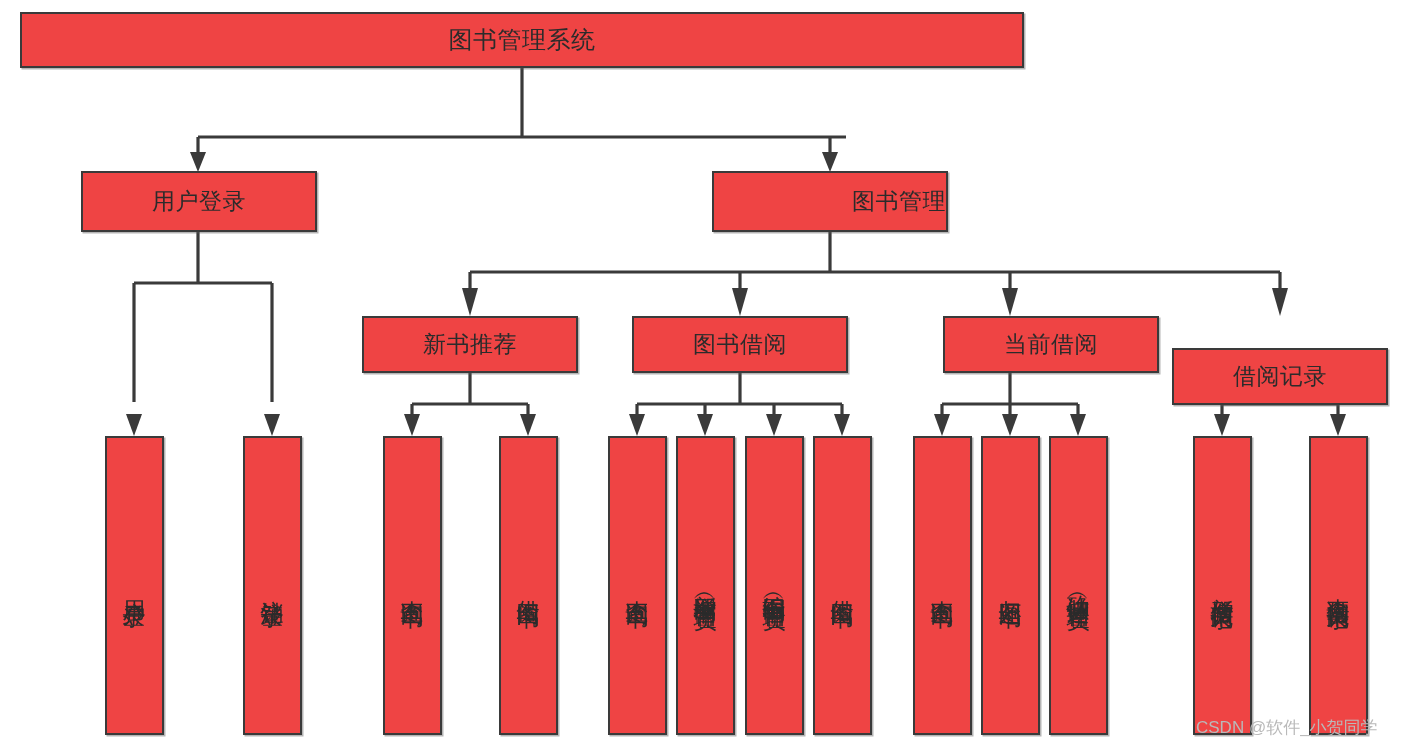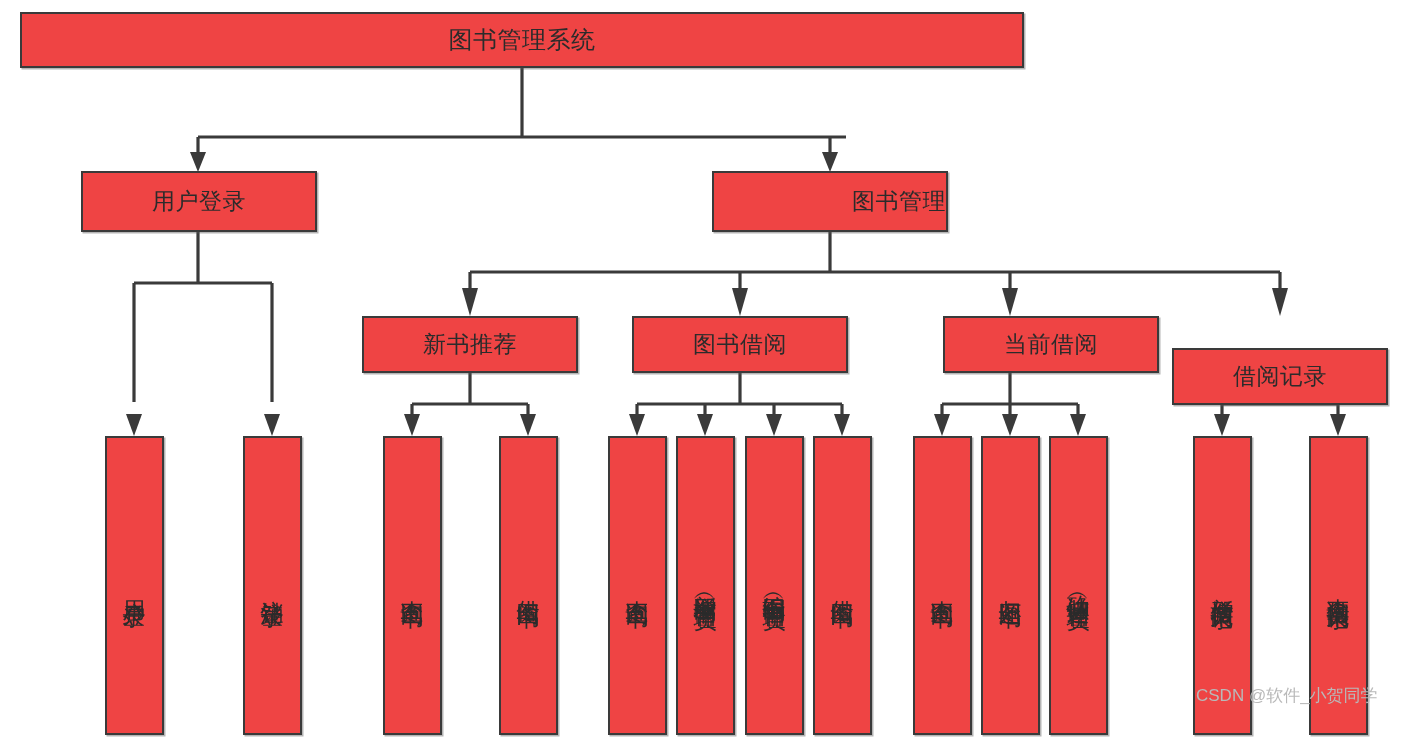--- a/index.html
+++ b/index.html
@@ -228,15 +228,15 @@
   </div>
 
   <div class="node vert" style="left:1193px; top:436px; width:59px; height:299px;">
     <span class="label">新增借阅记录</span>
   </div>
 
   <div class="node vert" style="left:1309px; top:436px; width:59px; height:299px;">
     <span class="label">查询借阅记录</span>
   </div>
 
-  <div class="watermark" style="left:1196px; top:684px;">CSDN @软件_小贺同学</div>
+  <div class="watermark" style="left:1196px; top:716px;">CSDN @软件_小贺同学</div>
 
 </div>
 
 </body></html>

